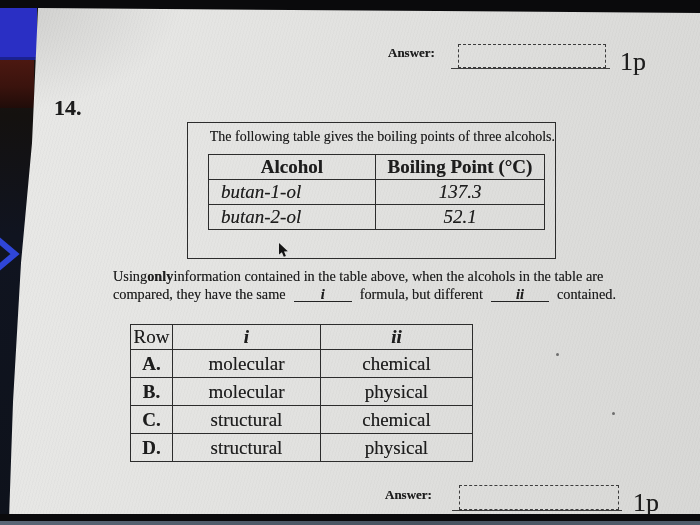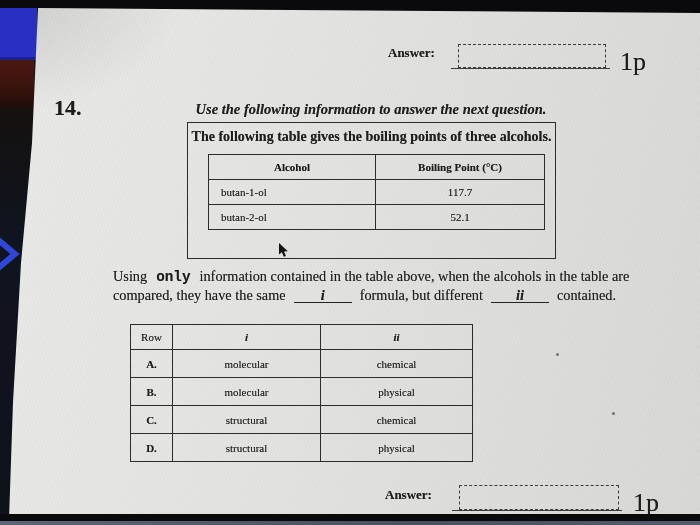--- a/index.html
+++ b/index.html
@@ -28,31 +28,31 @@
   .pg-text{text-shadow:0 0 0.5px rgba(25,25,25,0.5);}
   
   .ans-label{font-weight:bold;font-size:13px;}
   .pts{font-size:26px;}
   .dash-box{border:1.6px dashed #3c3c3c;background:transparent;}
   .solid-underline{border-top:1.6px solid #3c3c3c;height:0;}
   
   #q-number{left:54px;top:95px;font-size:22px;font-weight:bold;}
   #instruction{left:187px;top:101px;width:368px;text-align:center;font-size:14.5px;font-weight:bold;font-style:italic;}
   #info-box{left:187px;top:122px;width:367px;height:135px;border:1.6px solid #2c2c2c;}
-  #info-title{left:0;top:6px;width:100%;text-align:center;font-size:14px;font-weight:bold;white-space:nowrap;}
+  #info-title{left:0;top:6px;width:100%;text-align:right;font-size:14px;font-weight:normal;white-space:nowrap;}
   #bp-table-wrap{left:20px;top:31px;width:336px;}
   table{border-collapse:collapse;width:100%;table-layout:fixed;}
-  th,td{border:1.4px solid #2c2c2c;font-size:11px;overflow:hidden;white-space:nowrap;}
+  th,td{border:1.4px solid #2c2c2c;font-size:19px;overflow:hidden;white-space:nowrap;}
   #bp-table th{font-weight:bold;text-align:center;height:22px;}
-  #bp-table td{height:22px;}
+  #bp-table td{height:22px;font-style:italic;}
   #bp-table td.alc{text-align:left;padding-left:12px;}
   #bp-table td.val{text-align:center;}
   
   #stem{left:113px;top:268px;width:520px;font-size:14.3px;line-height:17.5px;}
-  .bold-w{font-weight:bold;margin:0 9px;font-family:Liberation Mono, monospace;}
+  .bold-w{font-weight:bold;margin:0 0;}
   .blank{display:inline-block;width:58px;text-align:center;border-bottom:1.6px solid #232323;
          font-weight:bold;font-style:italic;margin:0 8px;line-height:14px;}
   
   #opt-table-wrap{left:130px;top:324px;width:342px;}
   #opt-table th{height:22px;}
   #opt-table td{height:25px;text-align:center;}
   #opt-table th.row-h{font-weight:normal;font-style:normal;text-align:center;}
   #opt-table th.it{font-weight:bold;font-style:italic;text-align:center;}
   #opt-table td.letter{font-weight:bold;}
   
@@ -74,40 +74,39 @@
 
   <div class="abs" id="page"></div>
 
   <div class="abs pg-text ans-label" style="left:388px;top:45px;">Answer:</div>
   <div class="abs dash-box" style="left:458px;top:44px;width:146px;height:22px;font-size:15px;"></div>
   <div class="abs solid-underline" style="left:451px;top:68px;width:159px;"></div>
   <div class="abs pg-text pts" style="left:620px;top:47px;">1p</div>
 
   <div class="abs pg-text" id="q-number">14.</div>
 
-  <div class="abs pg-text" id="instruction">Use the following information to answer the next question.</div>
 
   <div class="abs" id="info-box">
     <div class="abs pg-text" id="info-title">The following table gives the boiling points of three alcohols.</div>
     <div class="abs" id="bp-table-wrap">
       <table id="bp-table">
         <colgroup>
             <col style="width:167px">
             <col style="width:169px">
           </colgroup>
         <thead>
           <tr>
             <th class="pg-text">Alcohol</th>
             <th class="pg-text">Boiling Point (°C)</th>
           </tr>
         </thead>
         <tbody>
           <tr>
             <td class="alc pg-text">butan-1-ol</td>
-            <td class="val pg-text">117.7</td>
+            <td class="val pg-text">137.3</td>
           </tr>
           <tr>
             <td class="alc pg-text">butan-2-ol</td>
             <td class="val pg-text">52.1</td>
           </tr>
         </tbody>
       </table>
     </div>
   </div>
 

